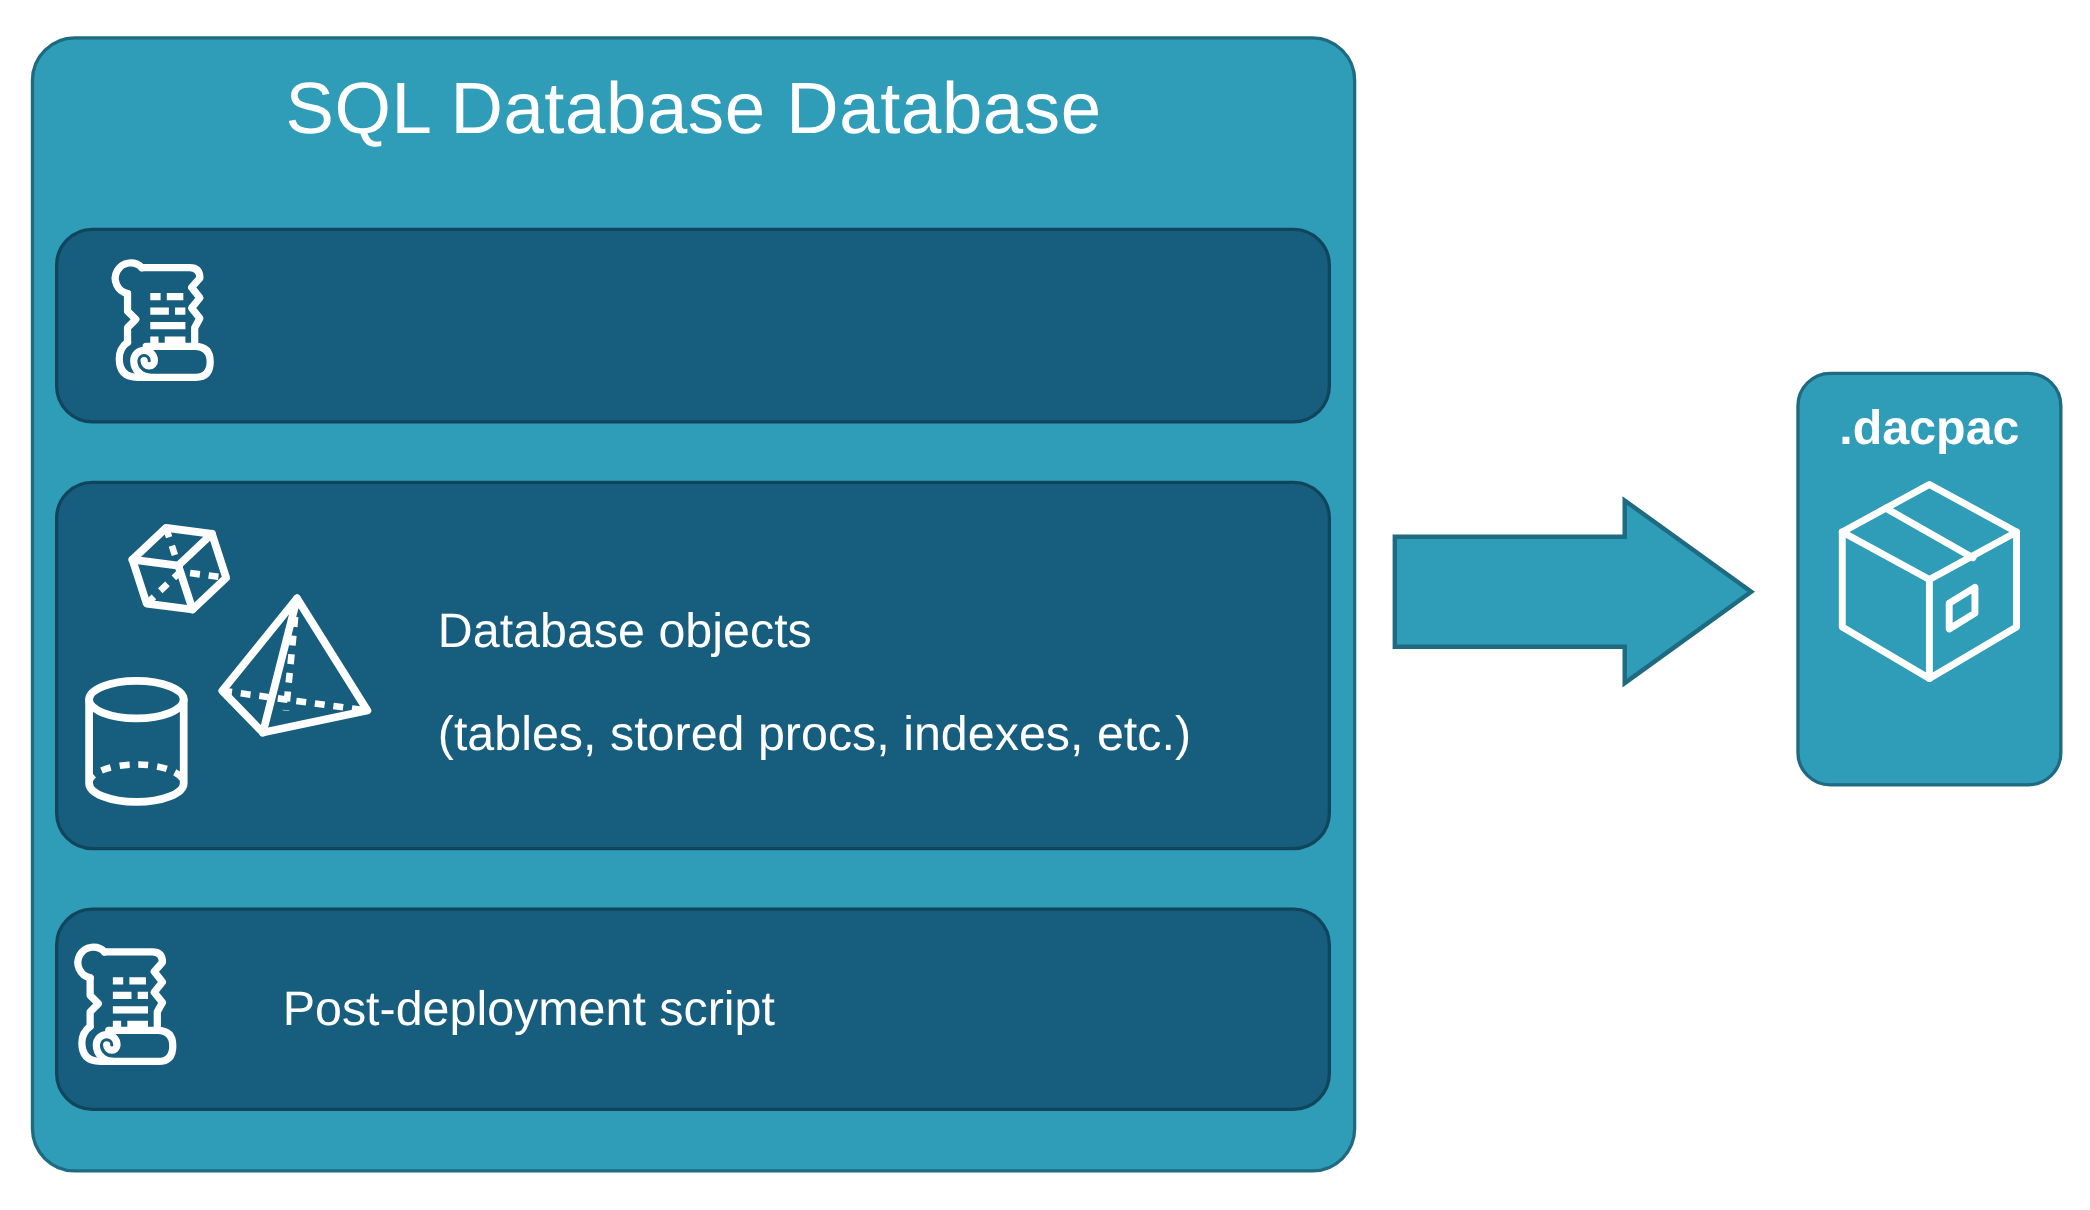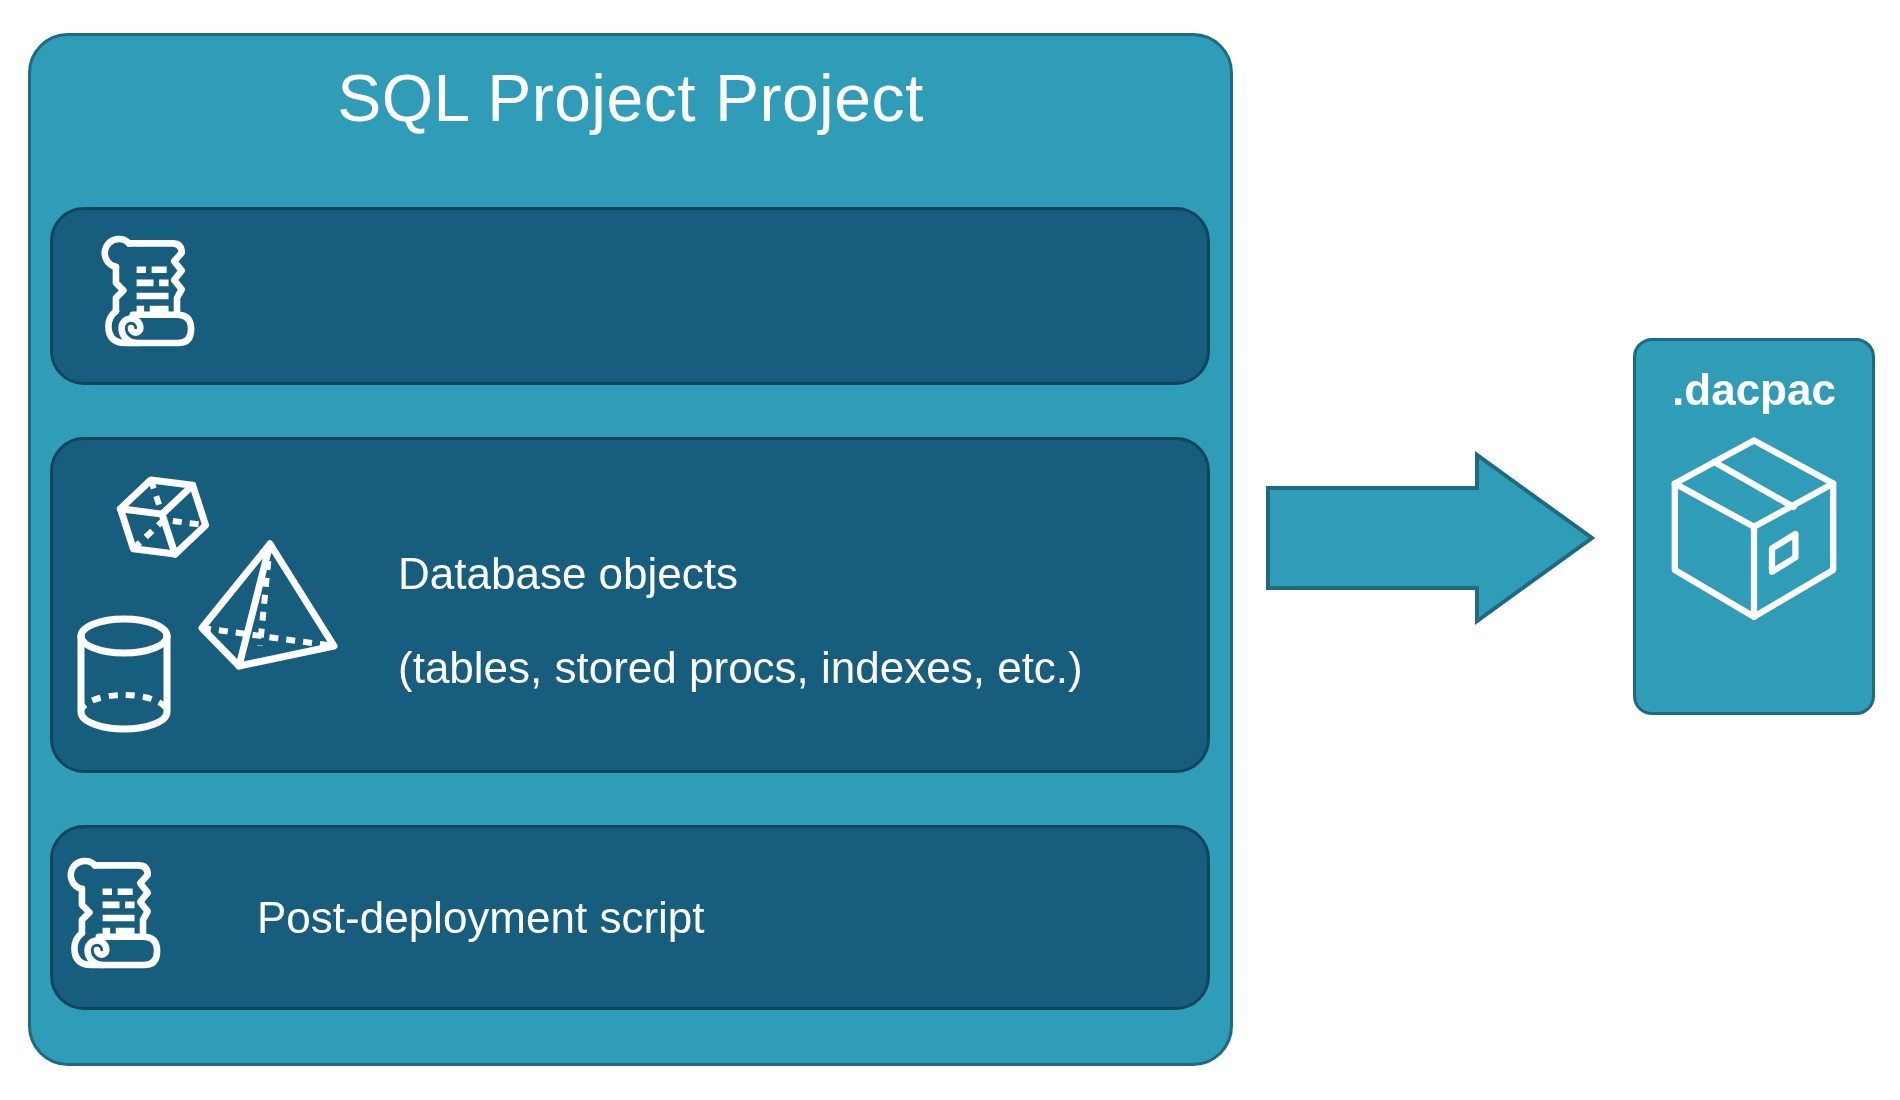--- a/index.html
+++ b/index.html
@@ -24,34 +24,34 @@
   .scroll-svg{width:118px;height:124px;flex:0 0 auto;}
   .shapes-svg{position:absolute;left:22px;top:30px;width:268px;height:268px;}
 
   
   .arrow-svg{position:absolute;left:1243px;top:448px;width:356px;height:180px;}
   .build-label{position:absolute;left:1268px;top:500px;width:230px;height:74px;line-height:74px;
     text-align:center;color:#ffffff;font-size:54px;font-weight:bold;}
 
   
   .dacpac{position:absolute;left:1633px;top:338px;width:242px;height:377px;background:#2F9CB8;
-    border:3px solid #1E6A80;border-radius:19px;box-sizing:border-box;text-align:center;}
+    border:3px solid #1E6A80;border-radius:31px;box-sizing:border-box;text-align:center;}
   .dacpac-label{margin-top:24px;color:#ffffff;font-size:44px;font-weight:bold;}
   .package-svg{width:180px;height:202px;margin-top:18px;}
 
   svg .ol{fill:none;stroke:#ffffff;stroke-linejoin:round;stroke-linecap:round;}
   svg .dash{fill:none;stroke:#ffffff;stroke-linecap:butt;}
 </style>
 </head>
 <body>
 
 <div class="stage">
 
   <div class="outer">
-    <div class="title">SQL Project Project</div>
+    <div class="title">SQL Database Database</div>
 
     <div class="panel panel-pre">
       <svg class="scroll-svg" viewBox="0 0 116 132">
         <path class="ol" stroke-width="7" d="M40 10a15 15 0 1 0-14 25"></path>
         <path class="ol" stroke-width="7" d="M40 10h46q10 0 10 10l-8 9 8 10-8 10 8 10-5 9v18"></path>
         <path class="ol" stroke-width="7" d="M26 35v17l8 8-8 8v14"></path>
         <path class="ol" stroke-width="7" d="M26 82q-8 6-8 16 0 18 18 18h56q14 0 14-15 0-15-15-15H44"></path>
         <path class="ol" stroke-width="7" d="M48 116a16 16 0 0 1-16-16 10 10 0 0 1 20 0 5 5 0 0 1-10 0"></path>
         <path class="dash" stroke-width="7" d="M48 38h10M64 38h16M48 52h18M72 52h10M48 66h34M48 80h8M62 80h20"></path>
       </svg>

